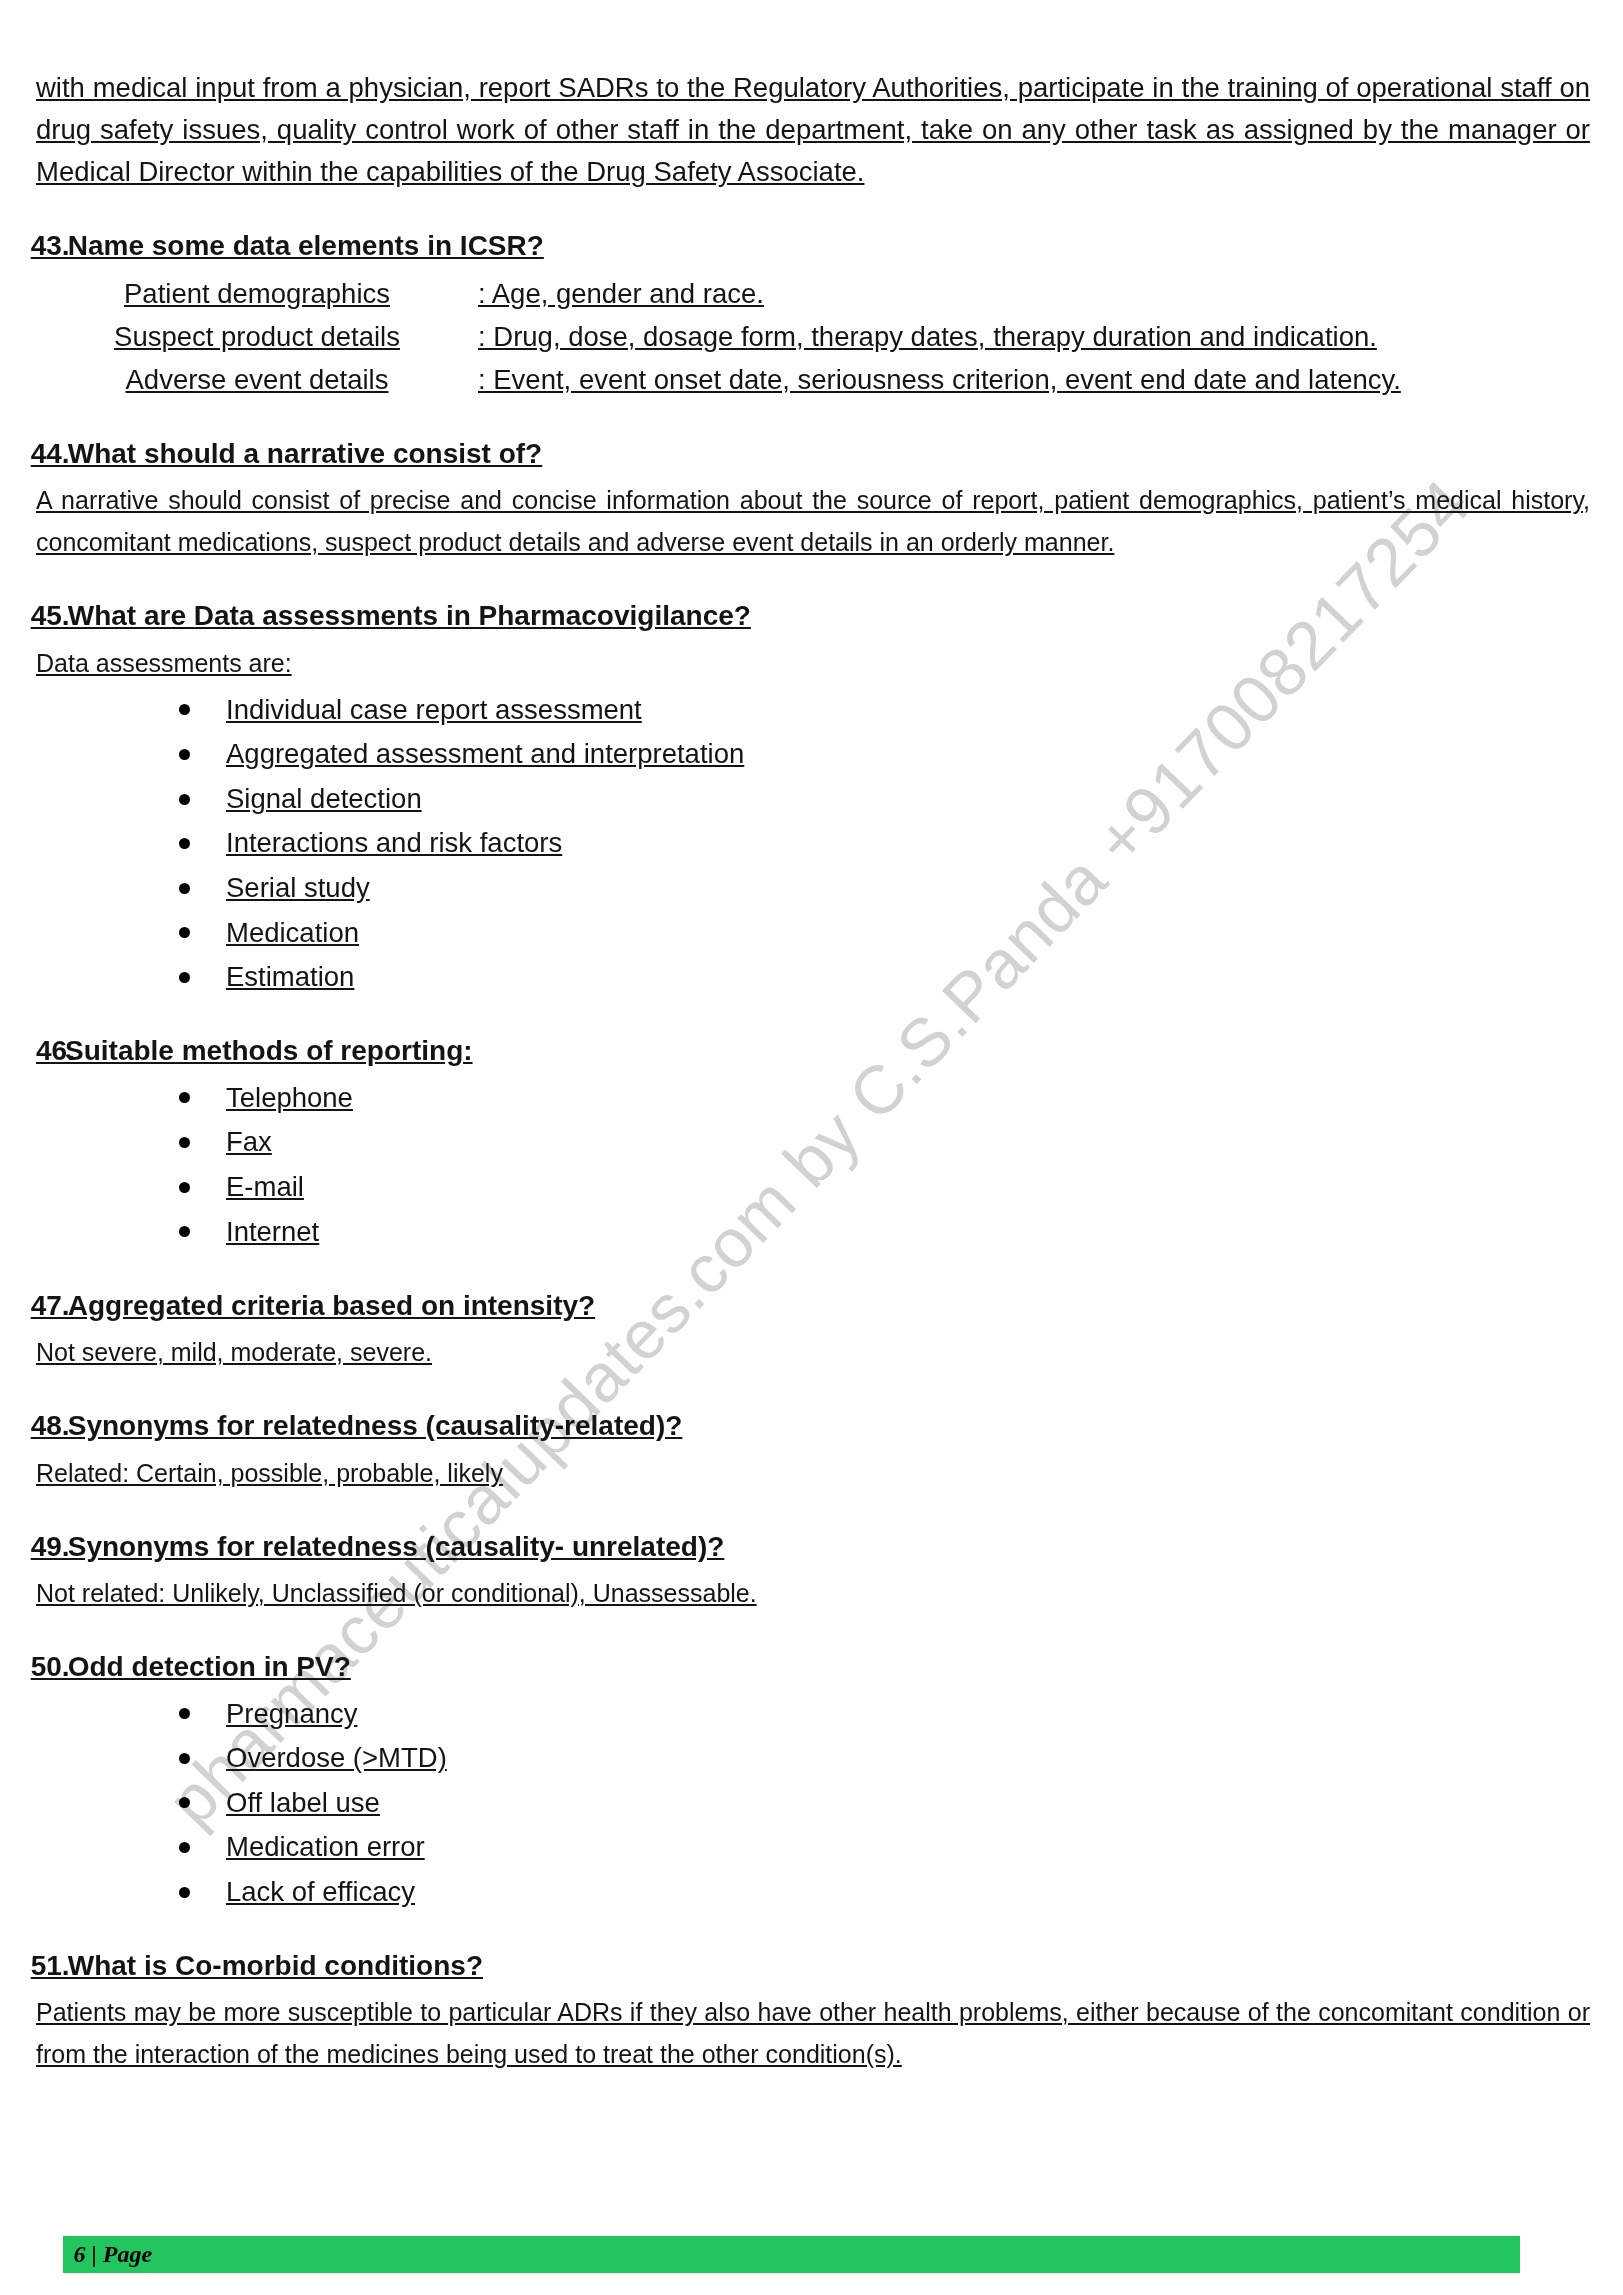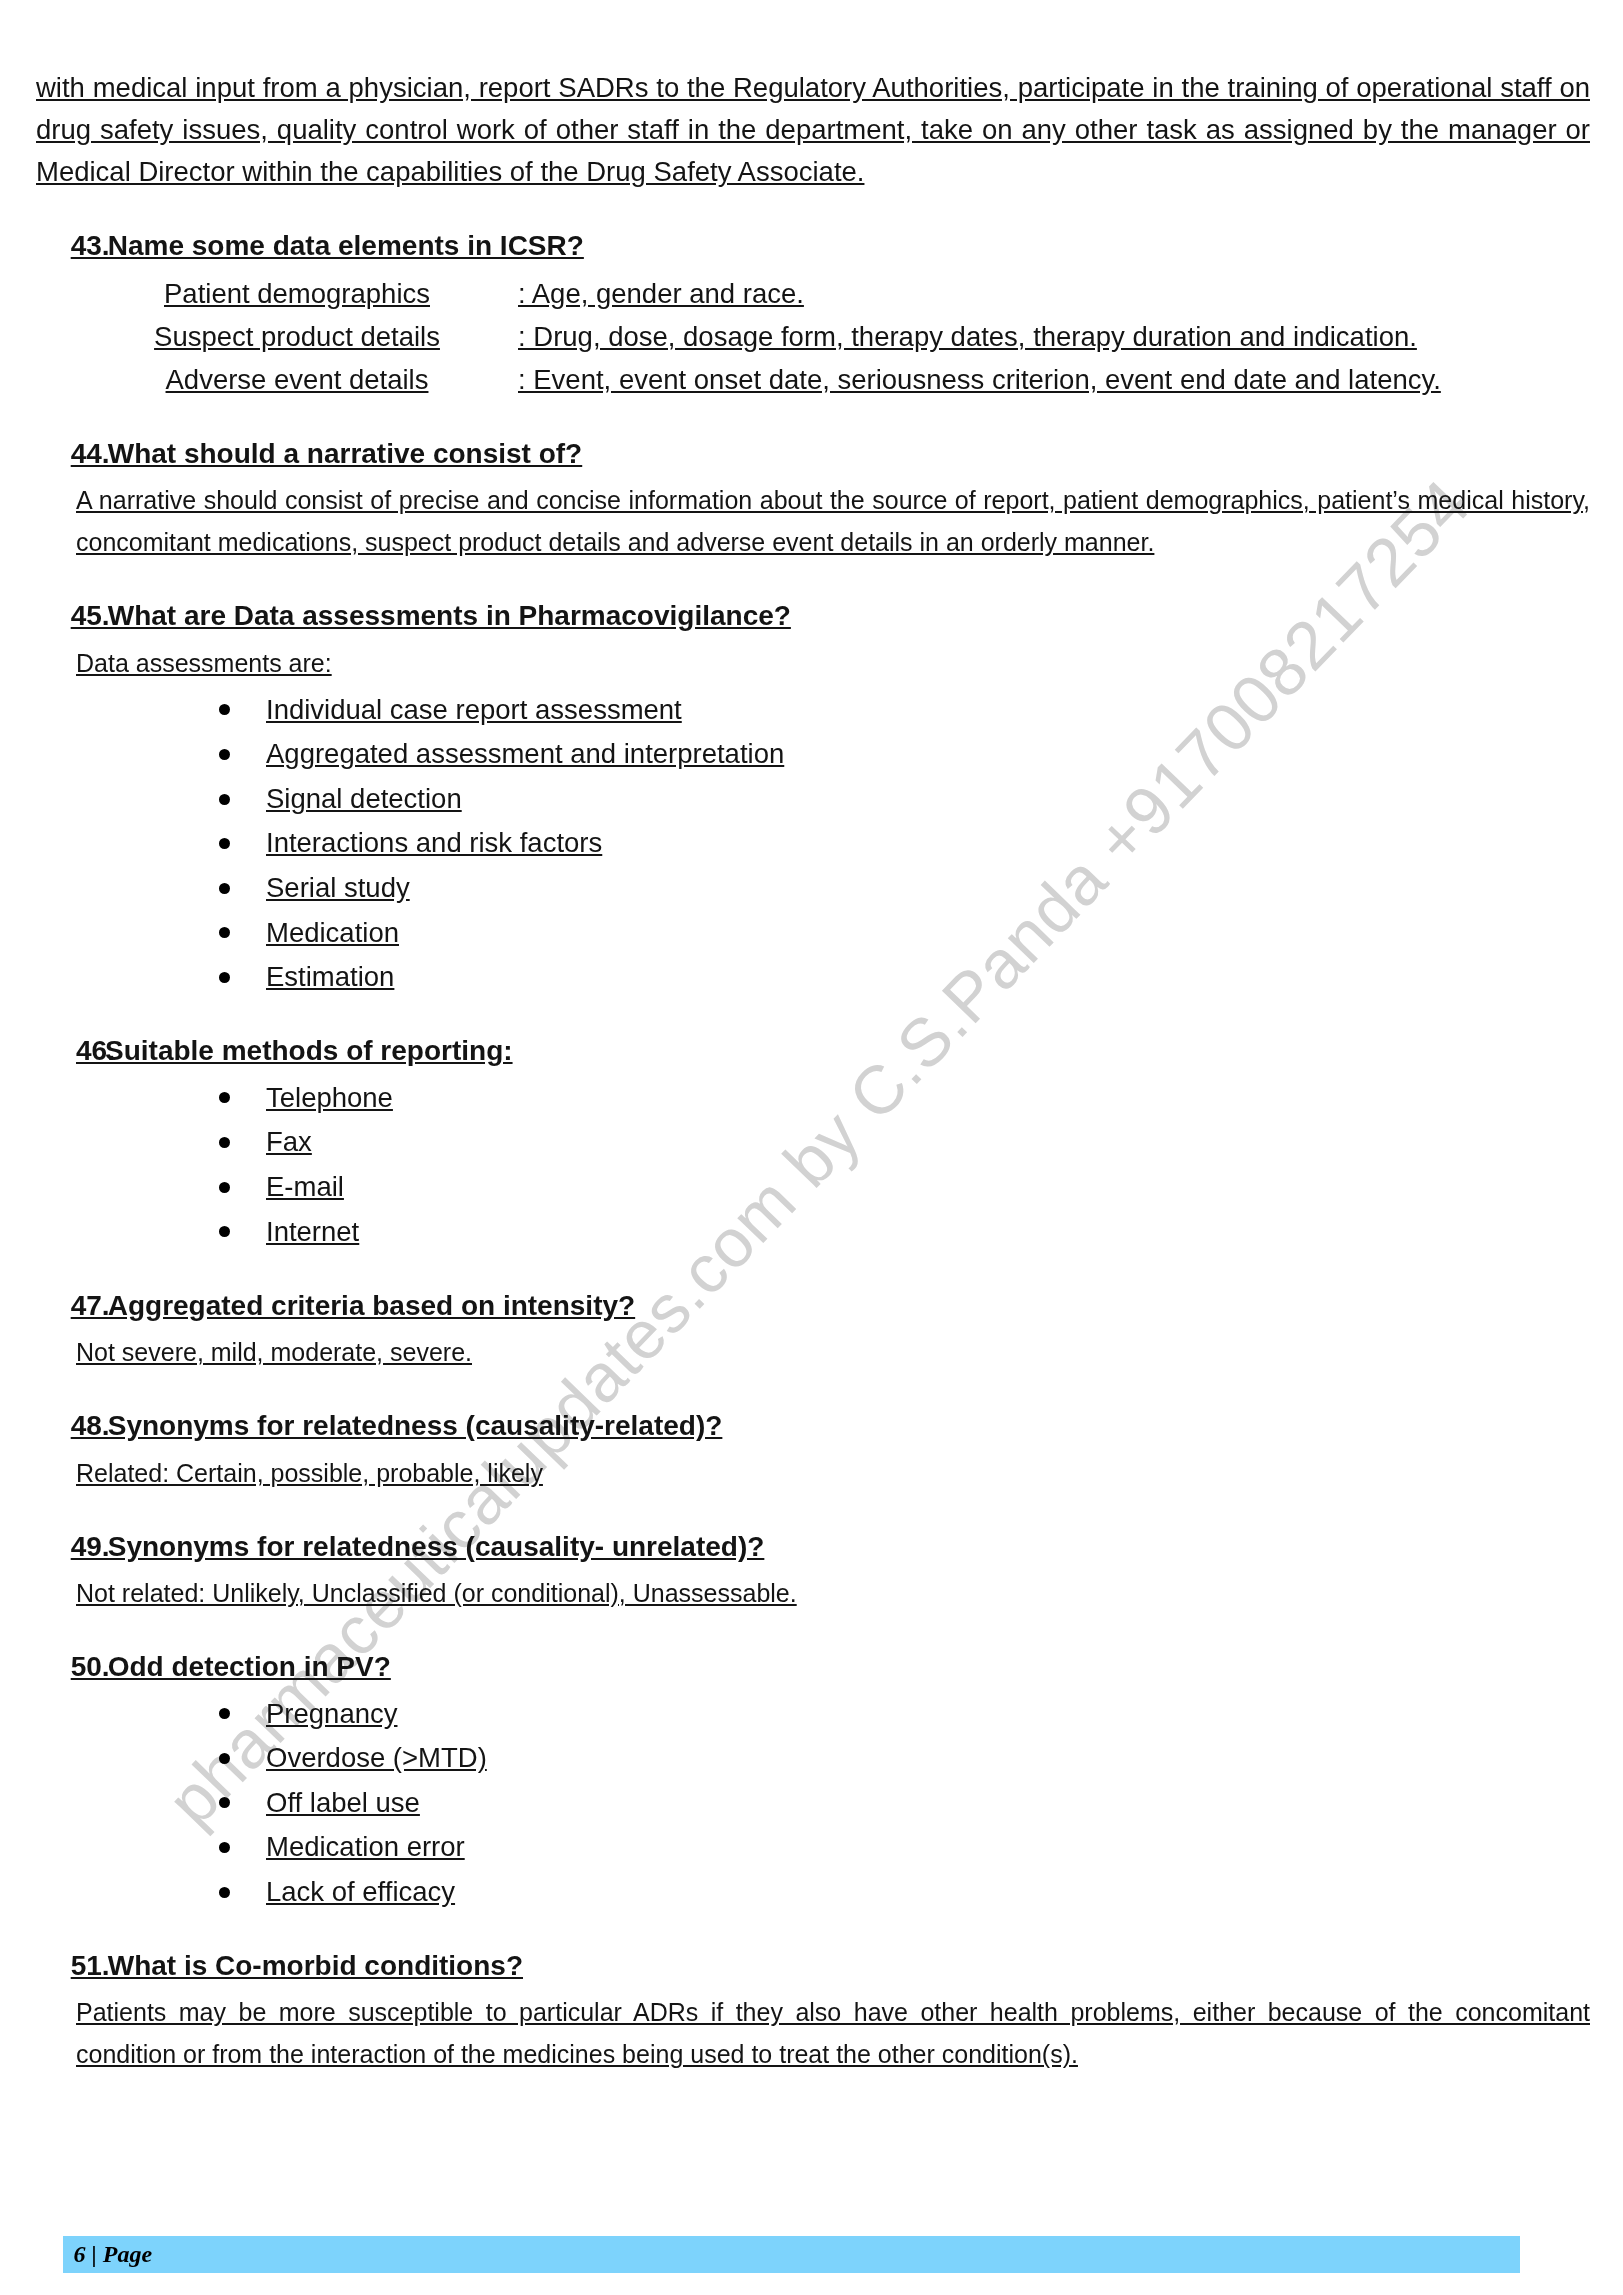--- a/index.html
+++ b/index.html
@@ -30,21 +30,21 @@
     padding:67px 33px 0 34px;
     text-decoration:underline;
   }
   .intro{
     font-size:27.5px;
     line-height:42px;
     text-align:justify;
     margin:0;
     padding-left:2px;
   }
-  section.qa{margin-top:34px;margin-left:40px;}
+  section.qa{margin-top:34px;}
   .q-title{
     display:flex;
     font-size:28px;
     line-height:38px;
     font-weight:bold;
     margin:0 0 6.5px 0;
   }
   .q-num{flex:0 0 auto;width:37px;margin-left:-3.3px;}
   .q-num.tight{width:29px;margin-left:2px;}
   .q-text{flex:1;}
@@ -79,21 +79,21 @@
     height:11px;
     border-radius:50%;
     background:#000;
   }
   .footer-bar{
     position:absolute;
     left:63px;
     top:2236px;
     width:1457px;
     height:37px;
-    background:#7dd3fc;
+    background:#22c55e;
     display:flex;
     align-items:center;
     z-index:1;
   }
   .footer-text{
     font-family:"Liberation Serif",serif;
     font-style:italic;
     font-weight:bold;
     font-size:24px;
     padding-left:10.5px;

